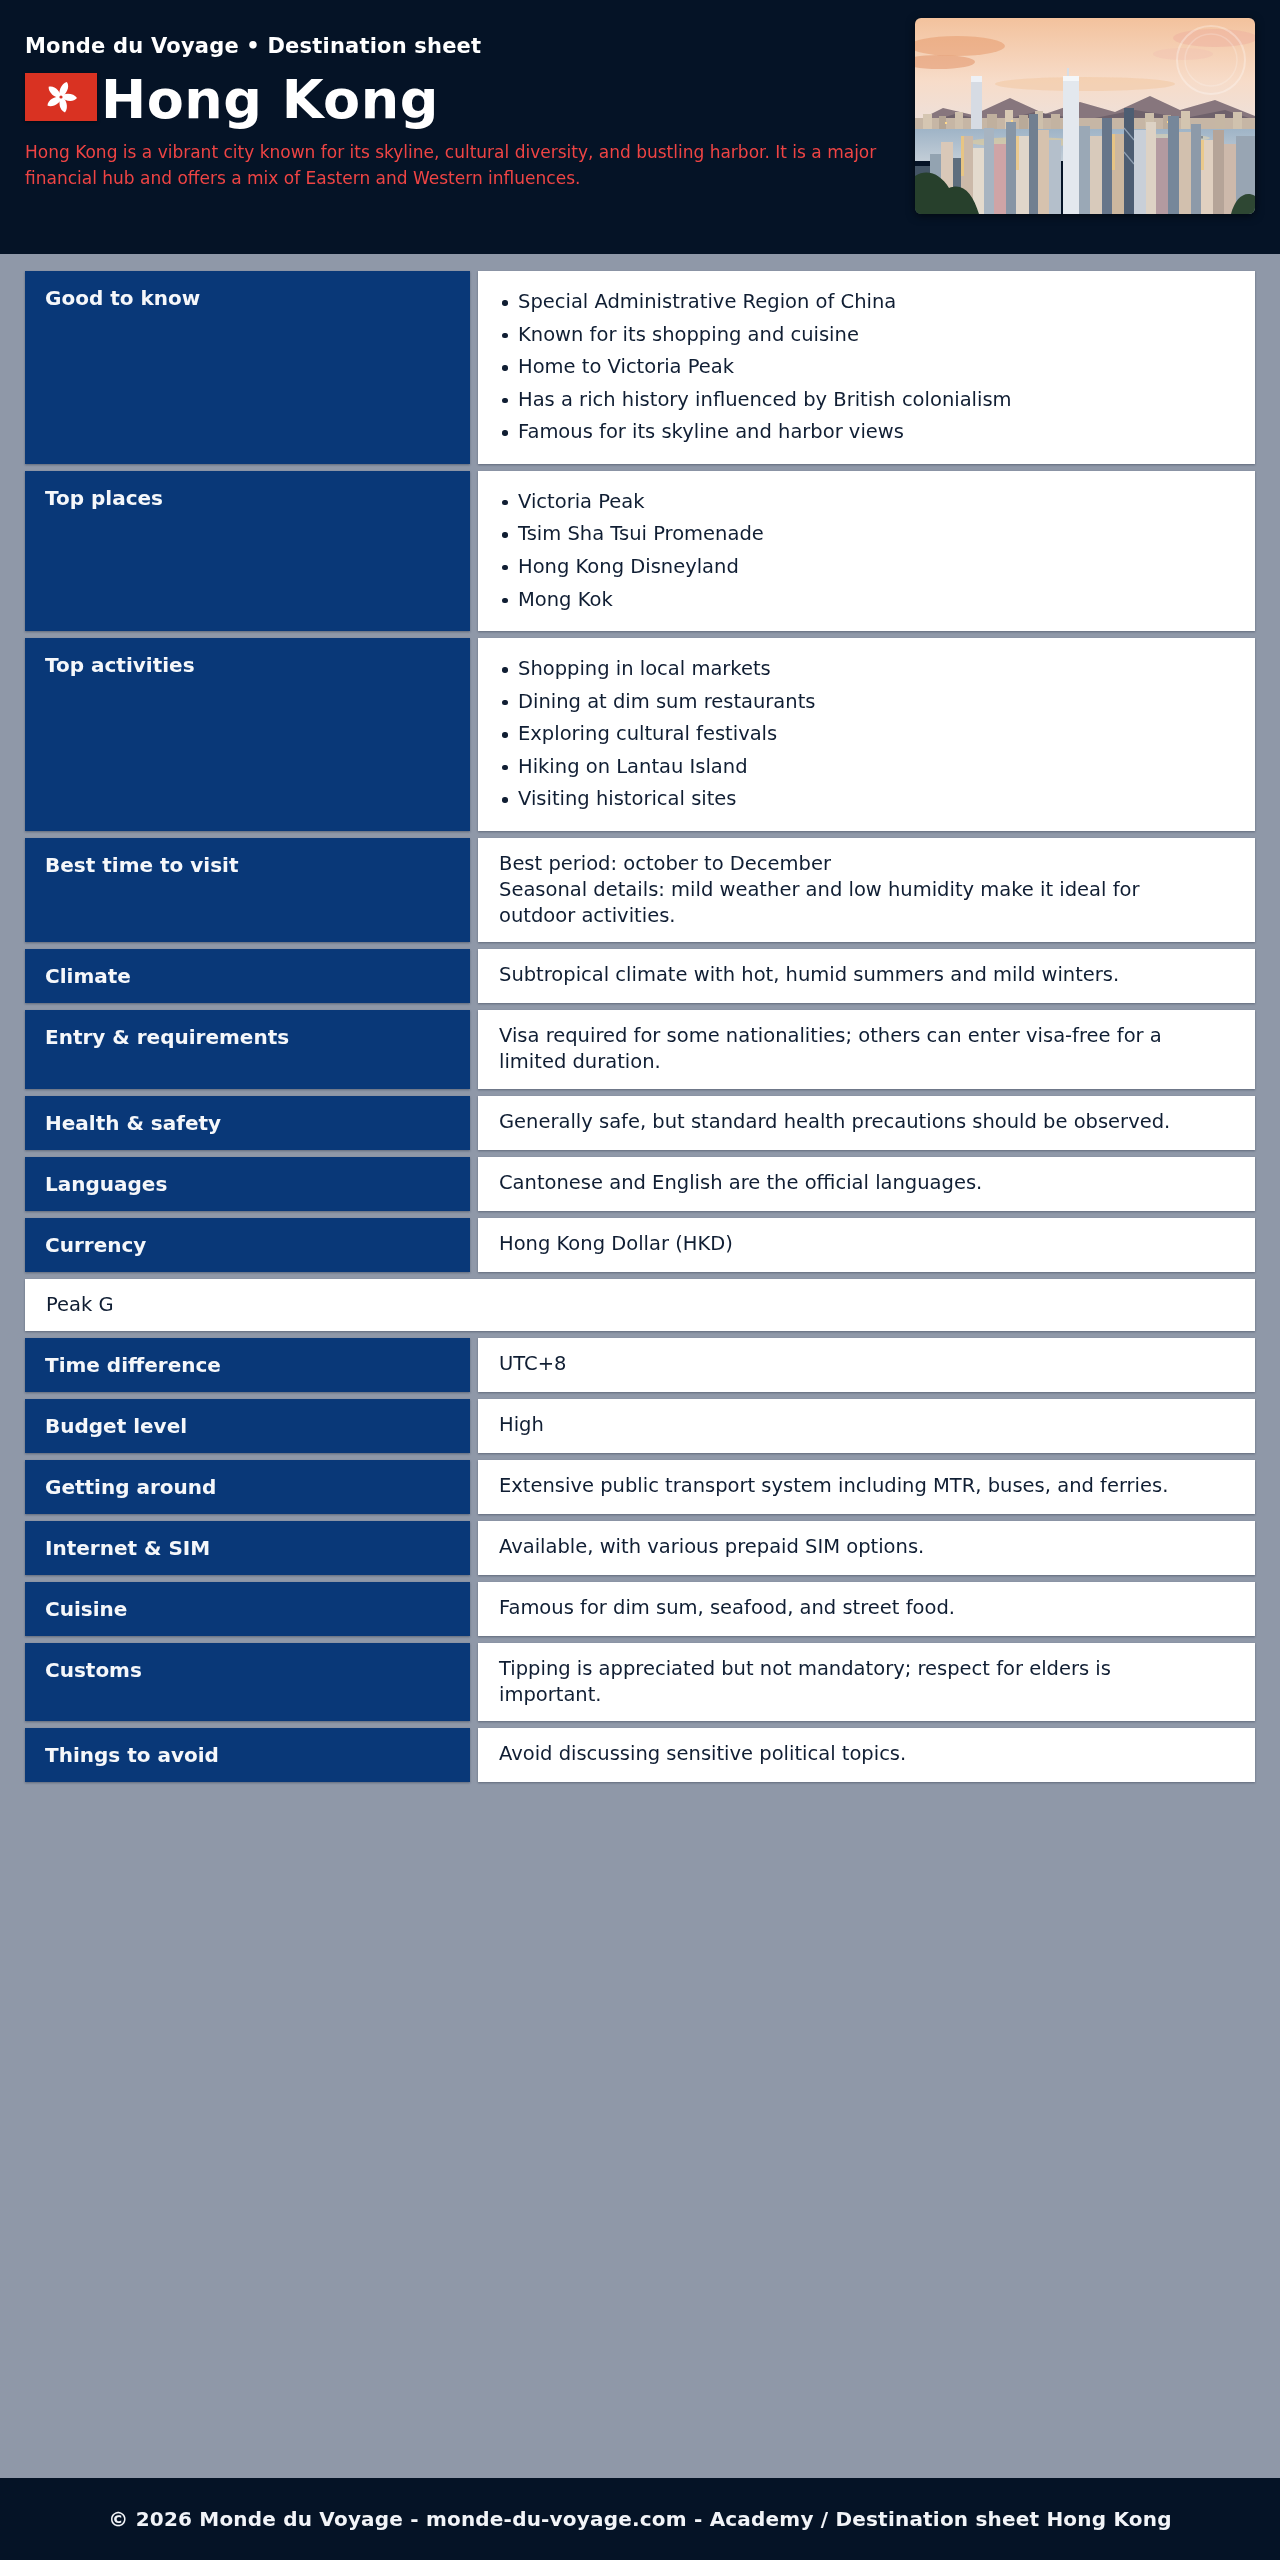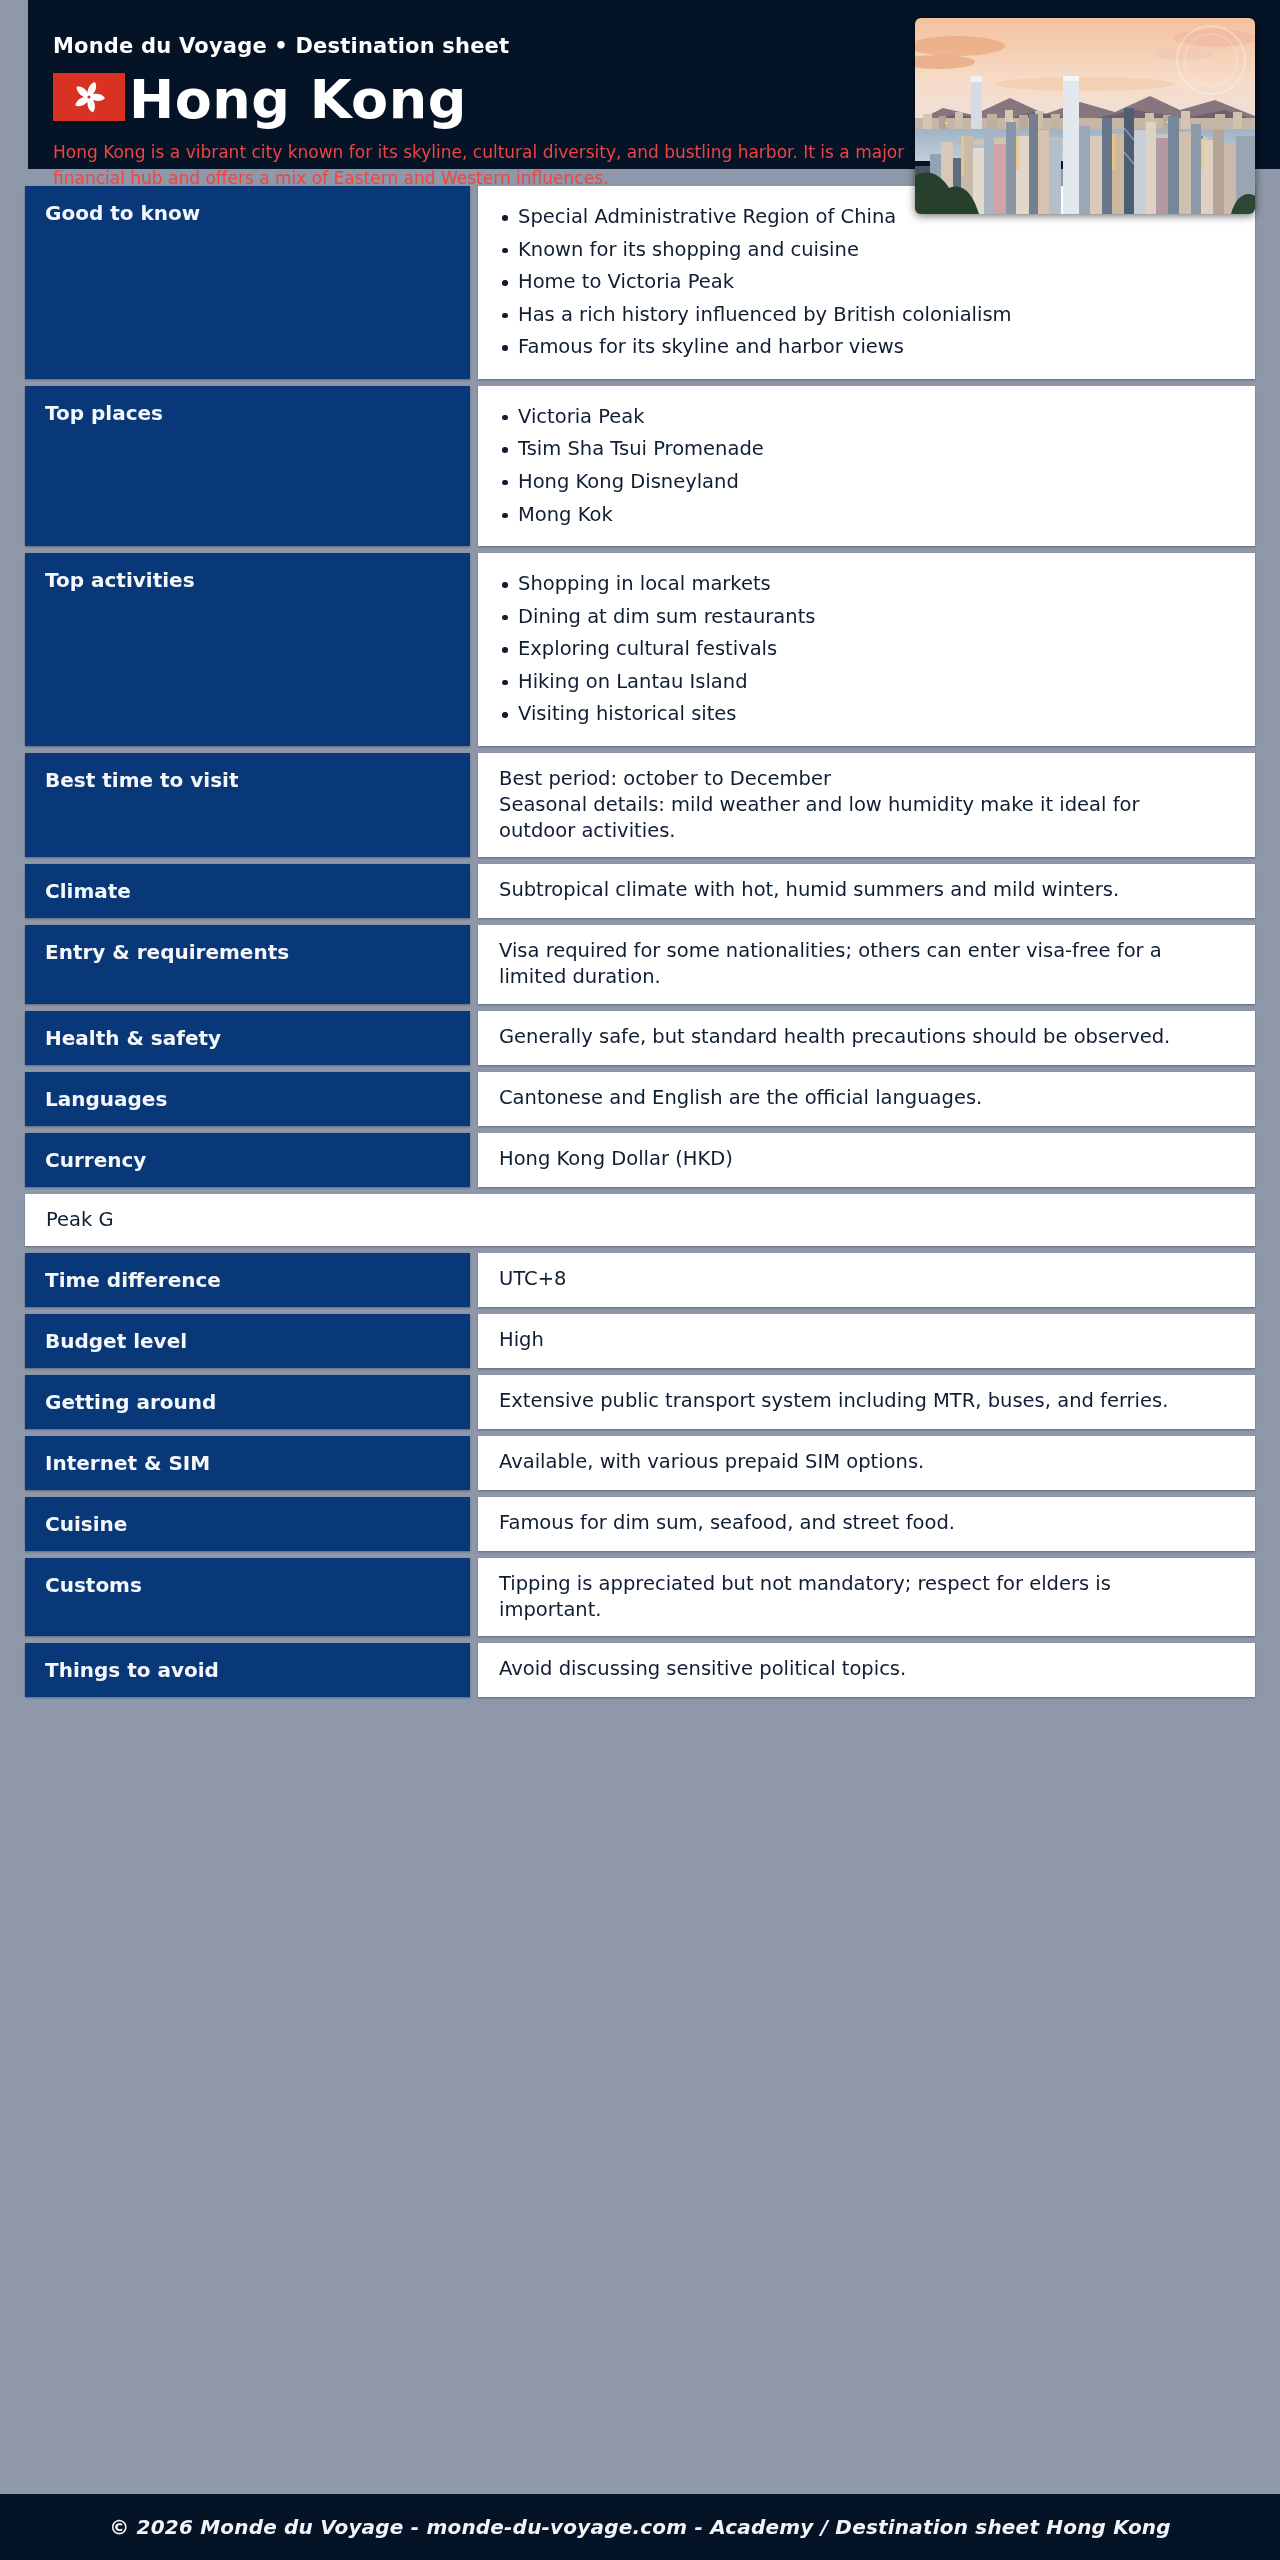--- a/index.html
+++ b/index.html
@@ -7,23 +7,23 @@
   body { font-family:"DejaVu Sans","Liberation Sans",sans-serif; }
 
   .page {
     width:1280px; min-height:2560px; margin:0 auto;
     display:flex; flex-direction:column;
     background:var(--page-bg,#8f98a8);
   }
 
   
   .header {
-    position:relative; height:169px; flex:0 0 auto;
+    position:relative; height:254px; flex:0 0 auto;
     background:var(--header-bg,#051326);
-    color:#fff; padding:34px 25px 16px;margin-left:28px;
+    color:#fff; padding:34px 25px 16px;
   }
   .kicker { font-size:21px; font-weight:bold; letter-spacing:.2px; }
   .title-row { display:flex; gap:4px; margin-top:15px; }
   .flag { width:72px; height:48px; flex:0 0 auto; display:block; box-shadow:0 1px 3px rgba(0,0,0,.5); }
   .title { font-size:54px; font-weight:bold; letter-spacing:.5px; line-height:1; }
   .description { margin-top:13px; font-size:17px; line-height:1.5; max-width:885px; color:#ef4444; }
   .hero {
     position:absolute; top:18px; right:25px; width:340px; height:196px;
     border-radius:6px; overflow:hidden; box-shadow:0 2px 8px rgba(0,0,0,.55);
   }
@@ -46,23 +46,23 @@
   .content-cell p { margin:0; }
   .content-cell ul { list-style:none; margin:2px 0; }
   .content-cell li { position:relative; padding-left:19px; line-height:1.67; }
   .content-cell li::before {
     content:""; position:absolute; left:3px; top:.72em;
     width:5.5px; height:5.5px; border-radius:50%; background:currentColor;
   }
 
   
   .footer {
-    flex:0 0 auto; height:66px; background:var(--footer-bg,#051326);
+    flex:0 0 auto; height:82px; background:var(--footer-bg,#051326);
     display:flex; align-items:center; justify-content:center;
-    color:#f2f4f8; font-size:20px; font-weight:bold; letter-spacing:.2px;font-style:italic;
+    color:#f2f4f8; font-size:20px; font-weight:bold; letter-spacing:.2px;
   }
 </style>
 </head>
 <body>
 
 <div class="page">
 
   <div class="header">
     <div class="kicker">Monde du Voyage • Destination sheet</div>
 

